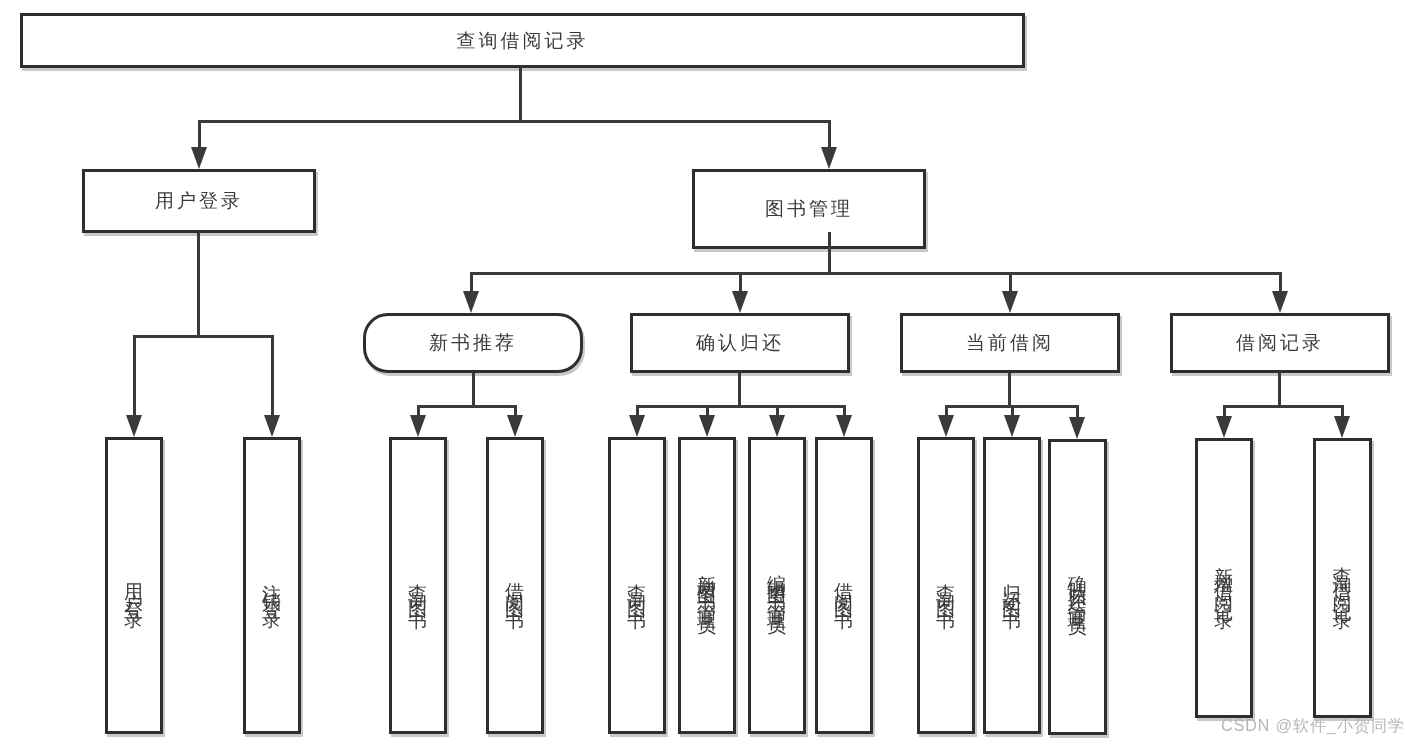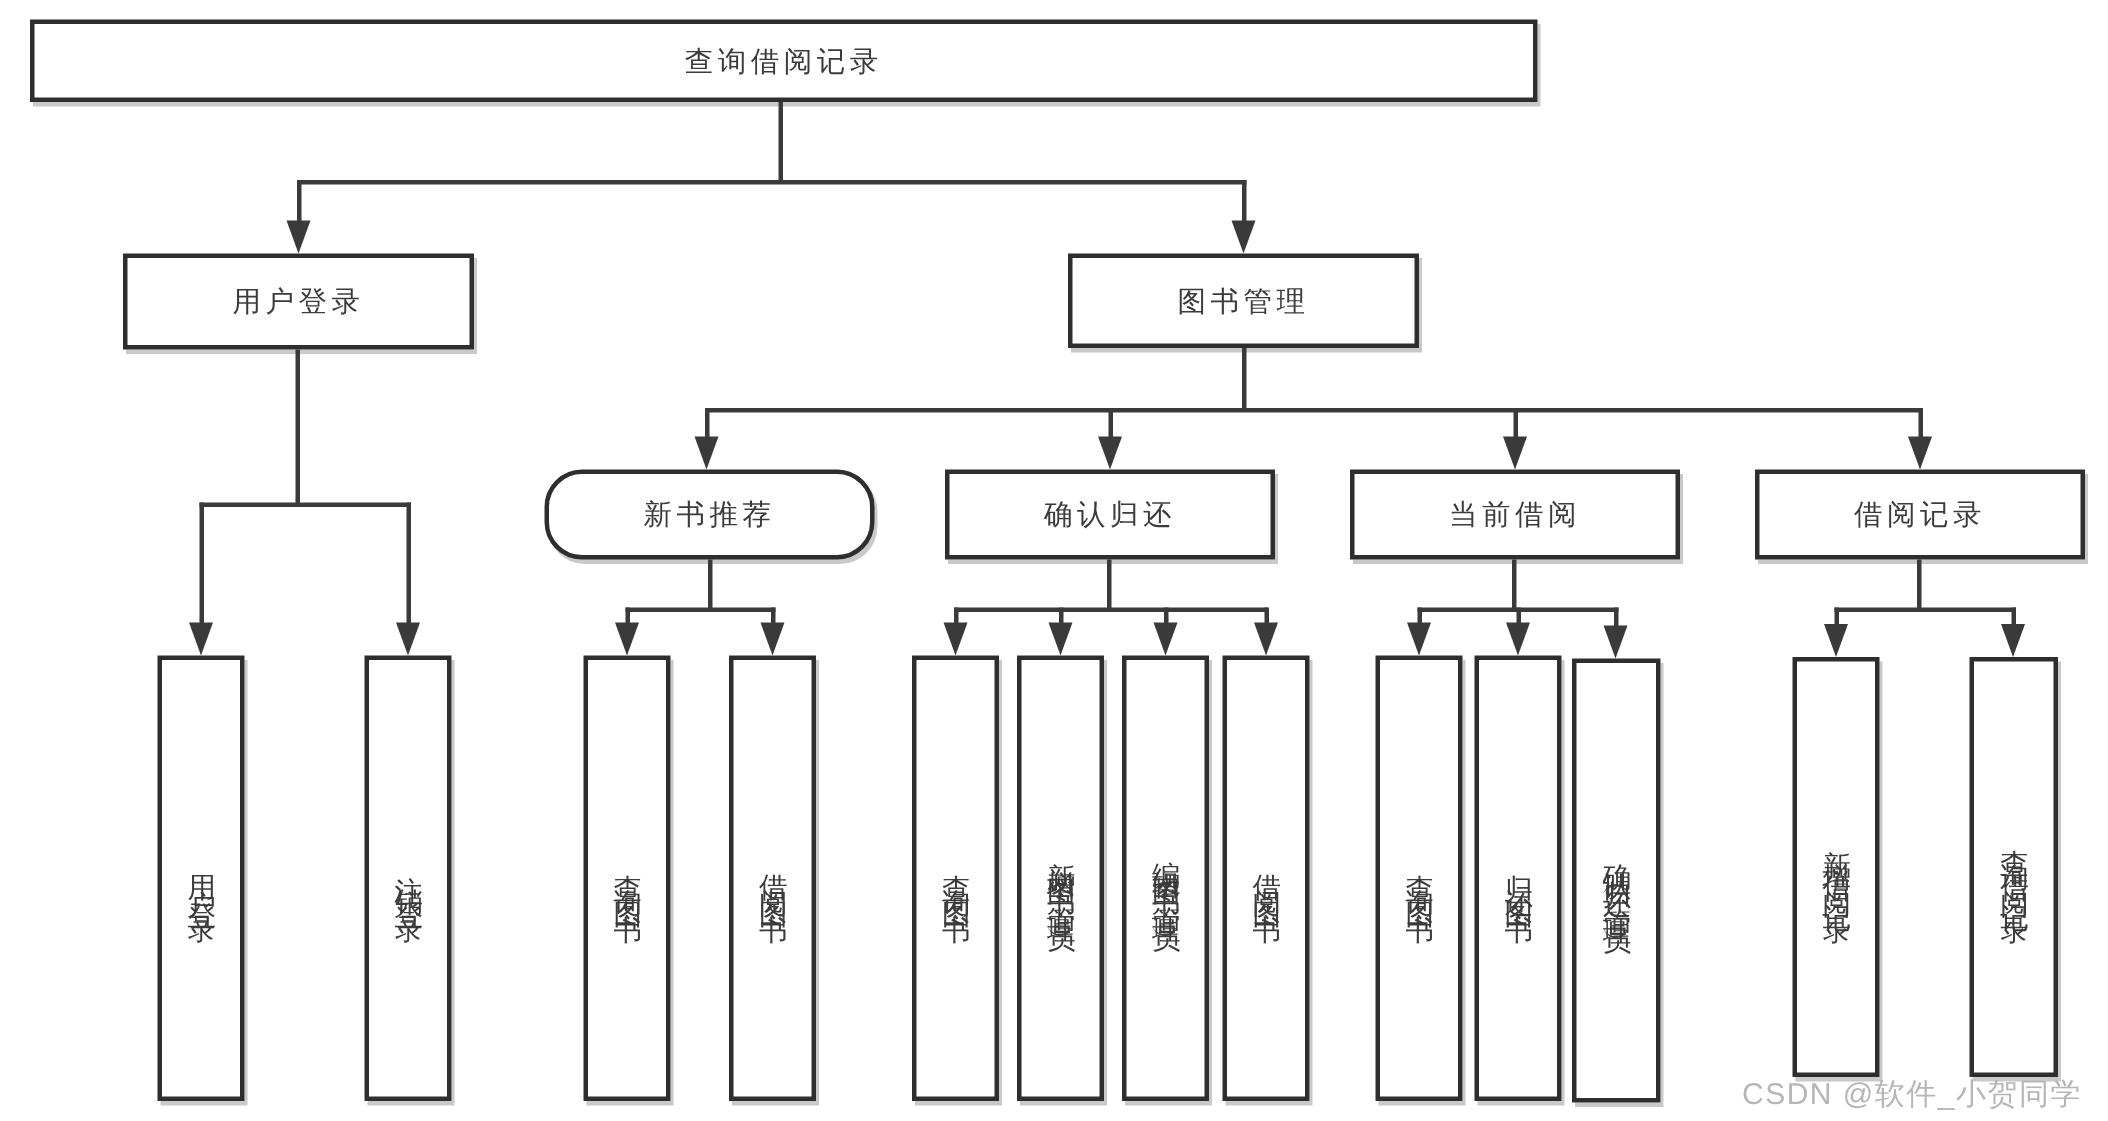--- a/index.html
+++ b/index.html
@@ -26,40 +26,40 @@
   .vl{position:absolute;width:3px;background:#3a3a3a;}
 
   
   .ah{
     position:absolute;width:0;height:0;
     border-left:8px solid transparent;border-right:8px solid transparent;
     border-top:22px solid #3a3a3a;
   }
 
   .watermark{
-    position:absolute;right:17px;top:716px;z-index:5;
-    font-size:20px;color:rgba(178,178,178,0.95);letter-spacing:1px;
+    position:absolute;right:0;top:716px;z-index:5;
+    font-size:16px;color:rgba(178,178,178,0.95);letter-spacing:1px;
   }
 </style>
 </head>
 <body>
 
 <div id="stage">
 
   <div class="box root" style="left:20px;top:13px;width:1005px;height:55px;">查询借阅记录</div>
 
   <div class="vl" style="left:519px;top:68px;height:53px;"></div>
   <div class="hl" style="left:198px;top:120px;width:633px;"></div>
   <div class="vl" style="left:198px;top:120px;height:28px;"></div>
   <div class="ah" style="left:191px;top:147px;"></div>
   <div class="vl" style="left:828px;top:120px;height:28px;"></div>
   <div class="ah" style="left:821px;top:147px;"></div>
 
   <div class="box" style="left:82px;top:169px;width:234px;height:64px;">用户登录</div>
-  <div class="box" style="left:712px;top:169px;width:234px;height:63px;">图书管理</div>
+  <div class="box" style="left:692px;top:169px;width:234px;height:80px;">图书管理</div>
 
   <div class="vl" style="left:197px;top:233px;height:103px;"></div>
   <div class="hl" style="left:133px;top:335px;width:141px;"></div>
   <div class="vl" style="left:133px;top:335px;height:81px;"></div>
   <div class="ah" style="left:126px;top:415px;"></div>
   <div class="vl" style="left:271px;top:335px;height:81px;"></div>
   <div class="ah" style="left:264px;top:415px;"></div>
 
   <div class="vl" style="left:828px;top:232px;height:41px;"></div>
   <div class="hl" style="left:470px;top:272px;width:811px;"></div>

